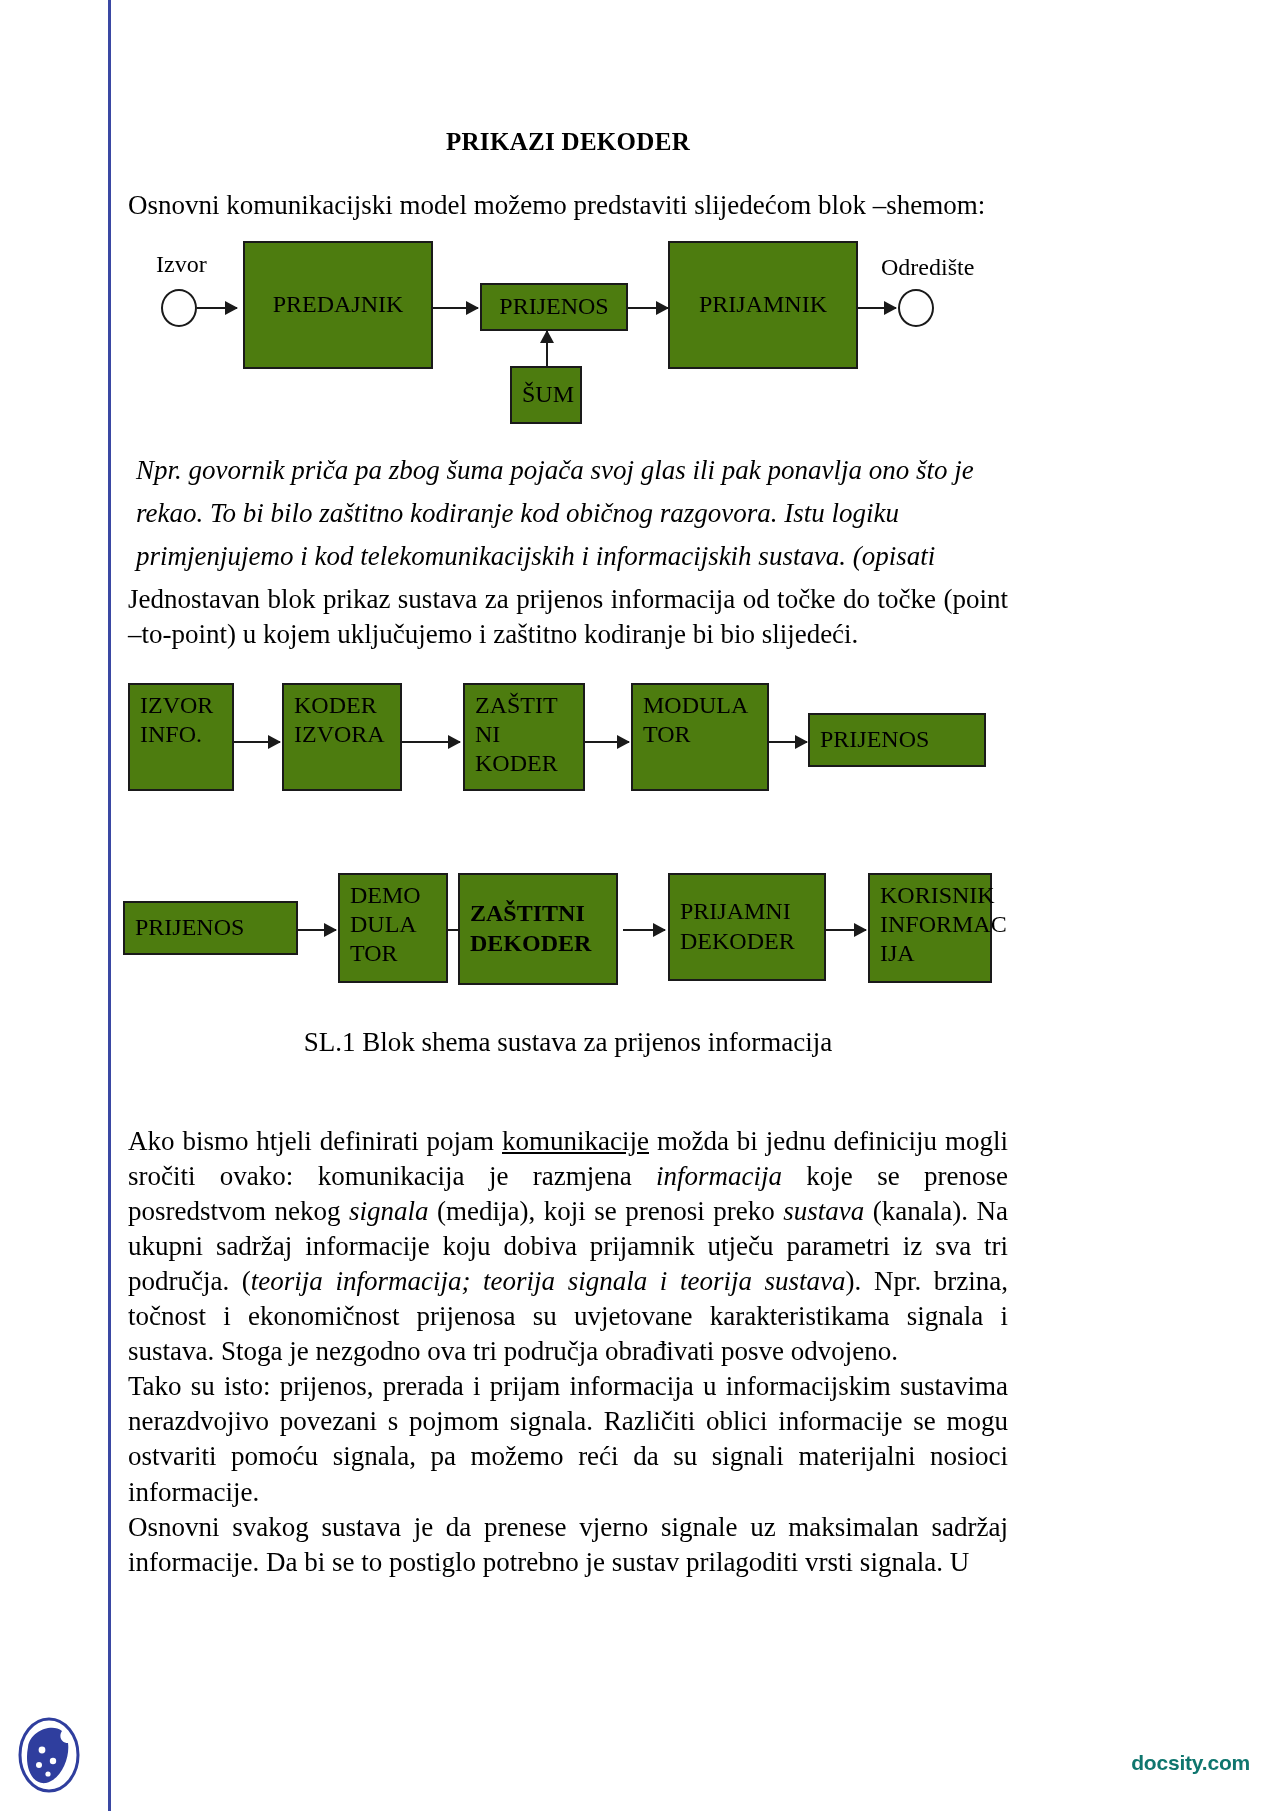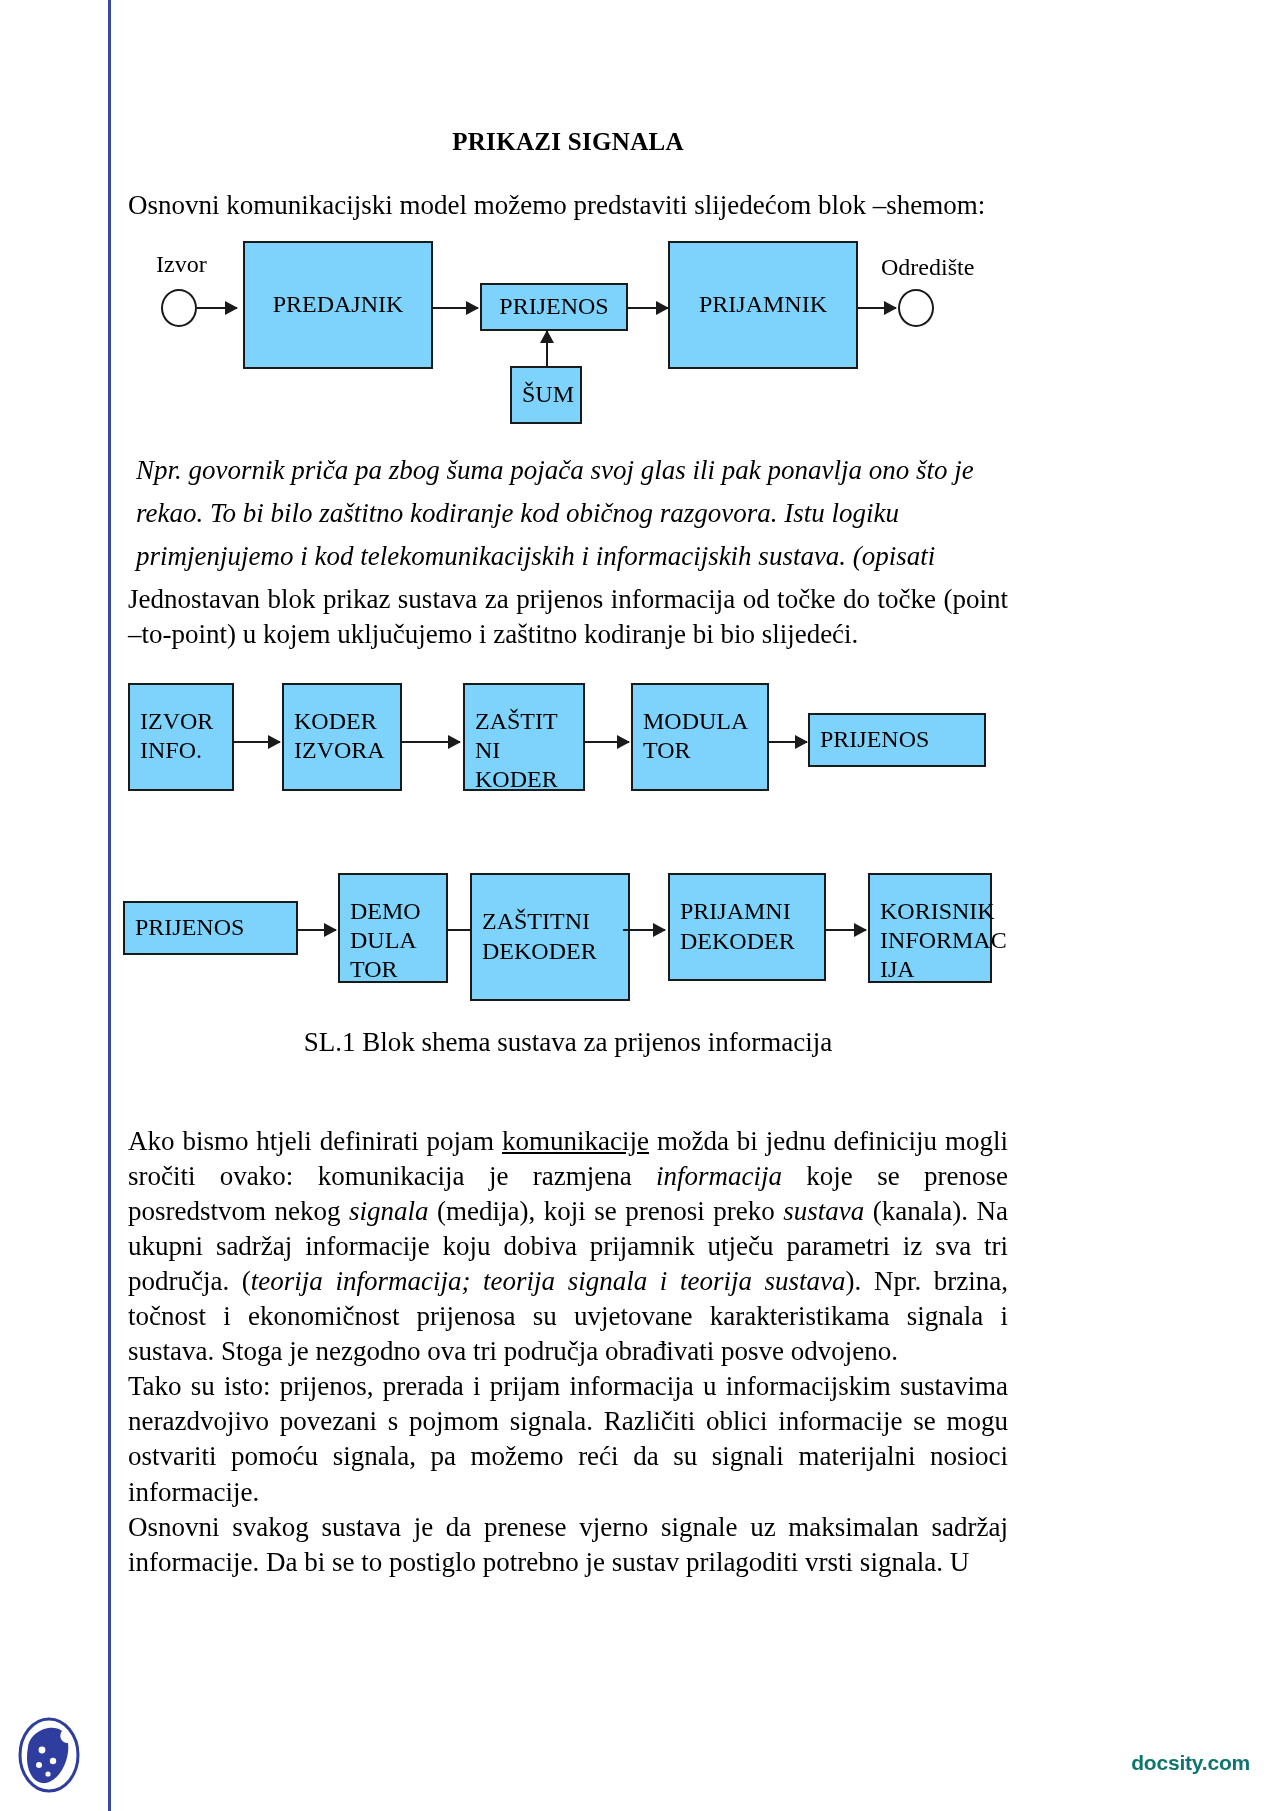--- a/index.html
+++ b/index.html
@@ -58,25 +58,25 @@
     text-align: justify;
     margin: 8px;
   }
   .und { text-decoration: underline; }
 
   
   .diagram { position: relative; }
   .box {
     position: absolute;
     border: 2px solid #1a1a1a;
-    background: #7dd3fc;
+    background: #4d7c0f;
     box-sizing: border-box;
     font-size: 24px;
     line-height: 1.22;
-    padding: 22px 10px;
+    padding: 6px 10px;
   }
   .box.center { display: flex; align-items: center; }
   .box .lines { width: 100%; }
   .arrow {
     position: absolute;
     height: 2px;
     background: #1a1a1a;
   }
   .arrow::after {
     content: "";
@@ -142,21 +142,21 @@
 </style>
 </head>
 <body>
 
 <div id="page">
 
   <div class="edge-rule"></div>
 
   <div class="content">
 
-    <div class="doc-title">PRIKAZI SIGNALA</div>
+    <div class="doc-title">PRIKAZI DEKODER</div>
 
     <p class="body lead">Osnovni komunikacijski model možemo predstaviti slijedećom blok –shemom:</p>
 
     <div class="diagram" style="height:200px; margin-top:18px;">
 
       <div class="dlabel" style="left:28px; top:10px;">Izvor</div>
       <div class="circle" style="left:33px; top:48px; width:36px; height:38px;"></div>
       <div class="arrow" style="left:69px; top:66px; width:40px;"></div>
 
       <div class="box center" style="left:115px; top:0px; width:190px; height:128px; justify-content:center;">
@@ -247,21 +247,21 @@
 
       <div class="box" style="left:210px; top:0px; width:110px; height:110px;">
         <div class="lines" id="d3b1">
             <div>DEMO</div>
             <div>DULA</div>
             <div>TOR</div>
           </div>
       </div>
       <div class="arrow" style="left:320px; top:56px; width:40px;"></div>
 
-      <div class="box center" style="left:342px; top:0px; width:160px; height:128px;">
+      <div class="box center" style="left:330px; top:0px; width:160px; height:112px;font-weight:bold;">
         <div class="lines" id="d3b2">
             <div>ZAŠTITNI</div>
             <div>DEKODER</div>
           </div>
       </div>
       <div class="arrow" style="left:495px; top:56px; width:42px;"></div>
 
       <div class="box center" style="left:540px; top:0px; width:158px; height:108px;">
         <div class="lines" id="d3b3">
             <div>PRIJAMNI</div>

